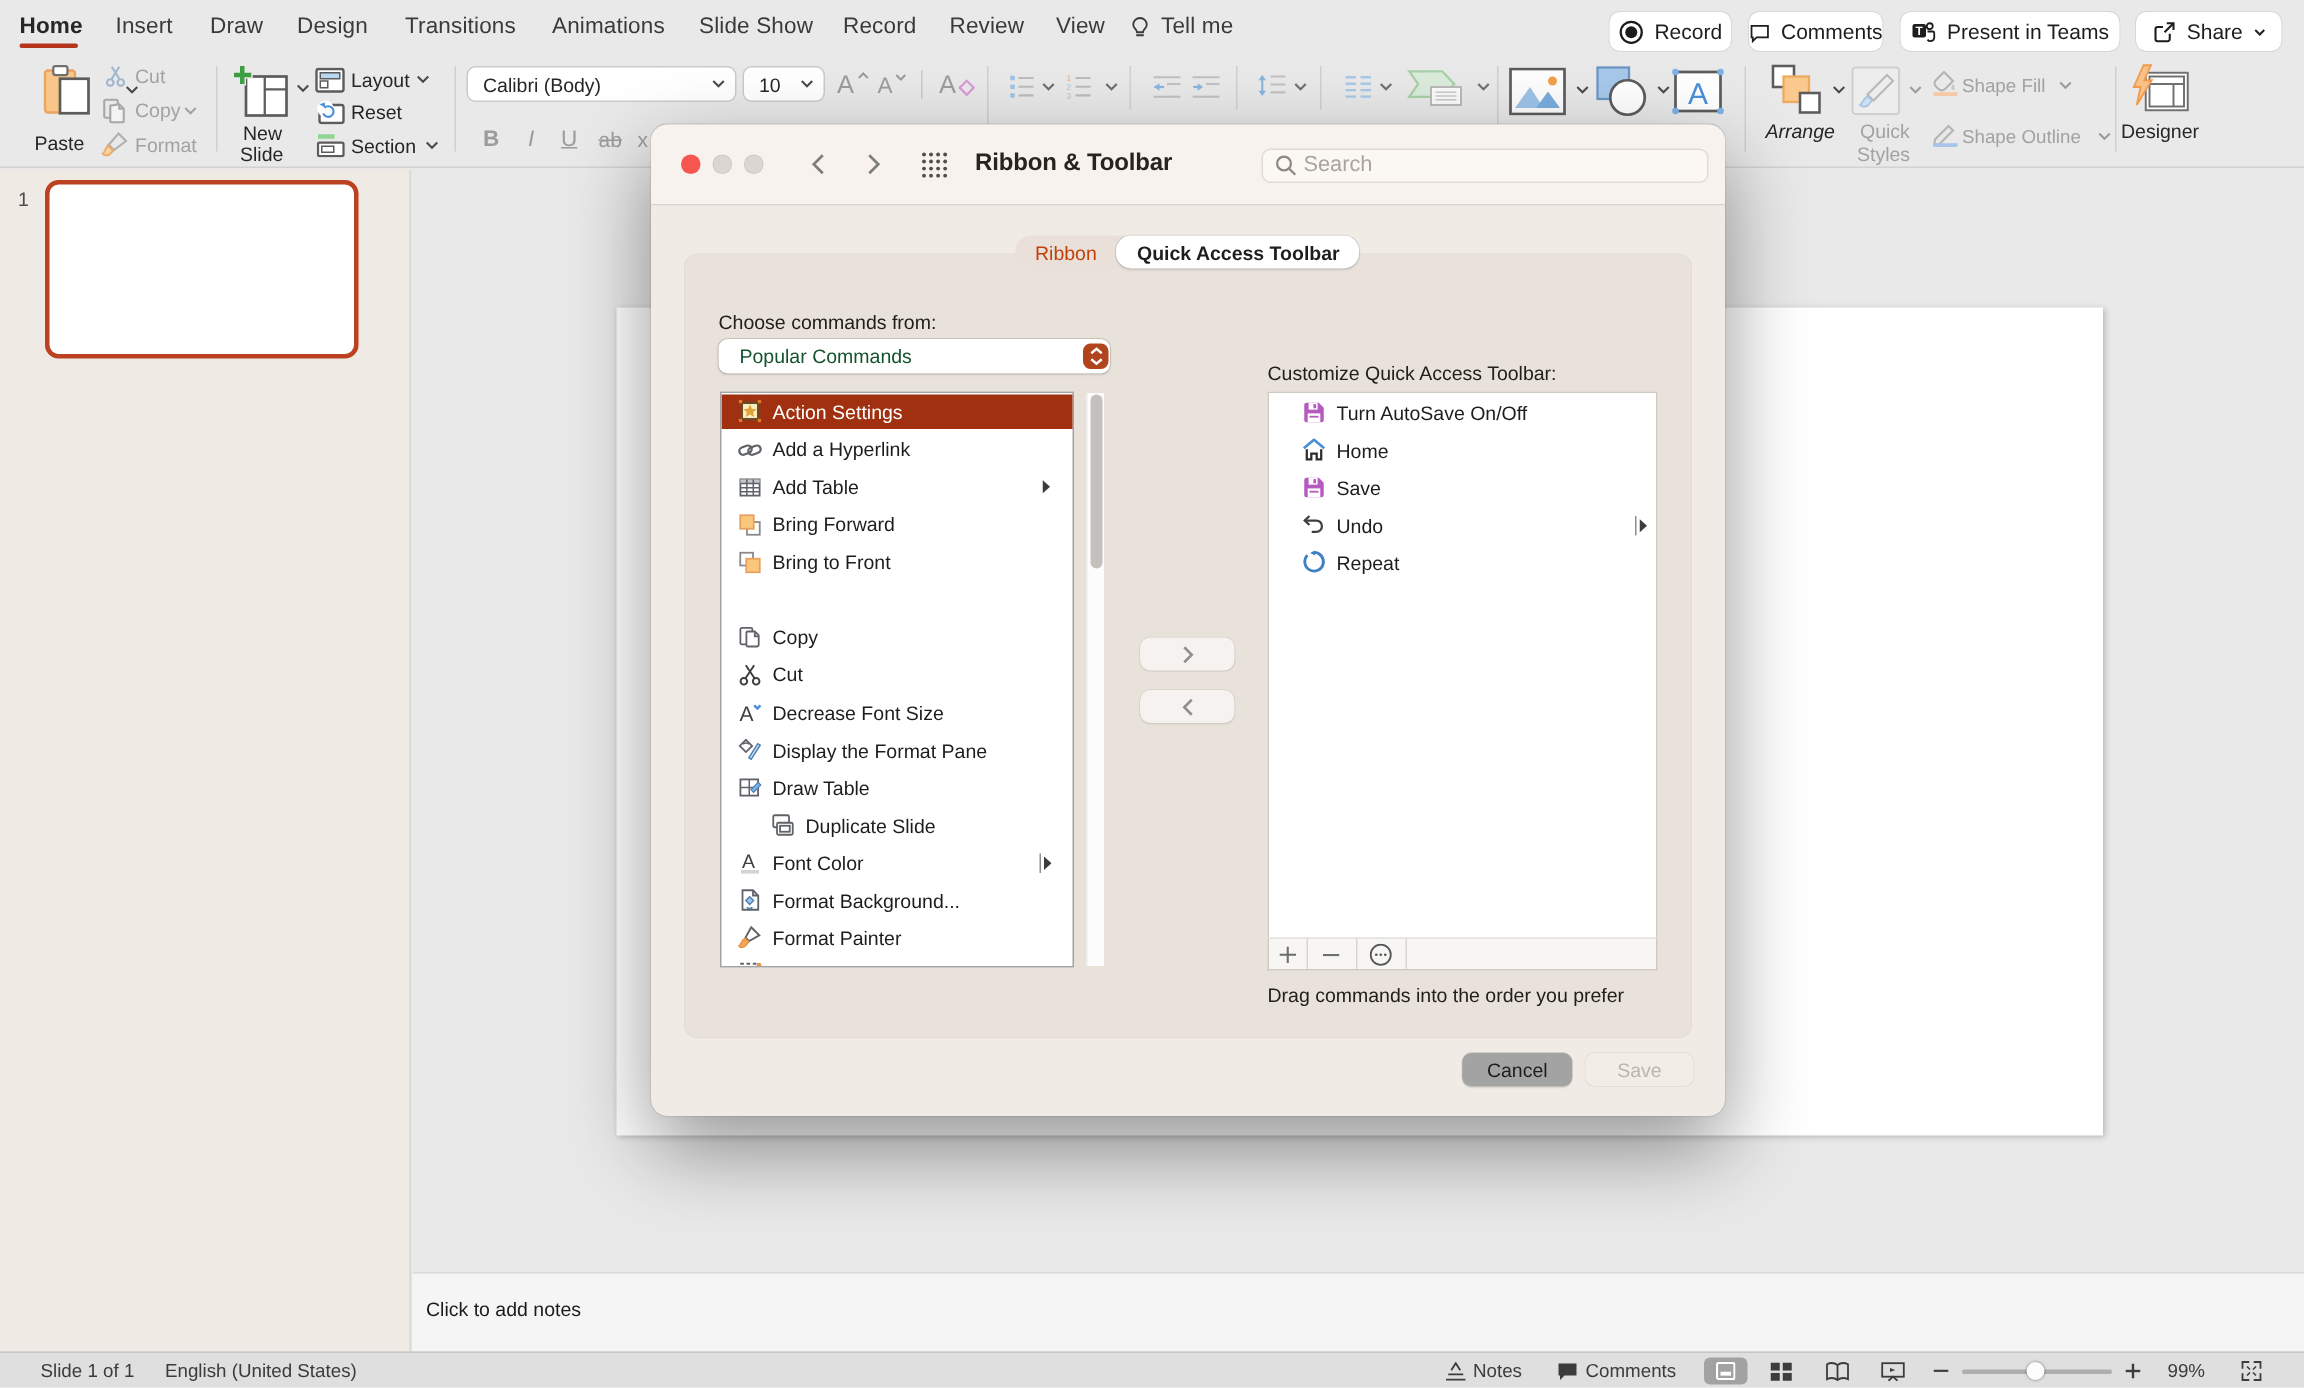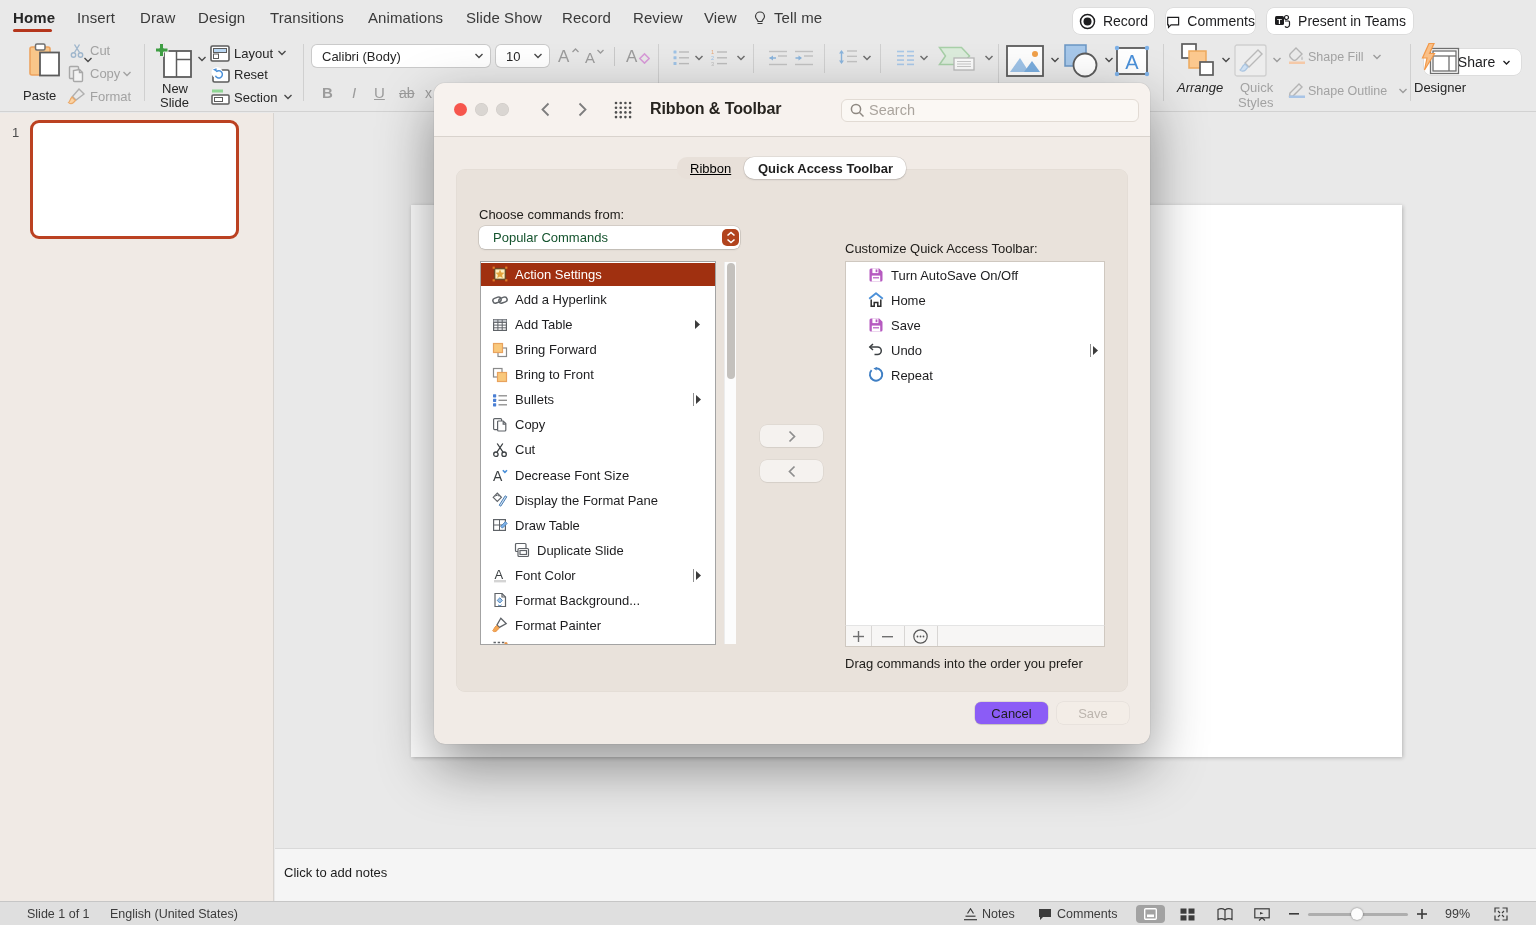--- a/index.html
+++ b/index.html
@@ -86,21 +86,21 @@
       <svg width="17" height="17" viewBox="0 0 17 17" fill="none" stroke="#1d1d1f" stroke-width="1.4">
           <path d="M2 3.5 h13 v9 h-9 l-3 3 v-3 h-1 z"></path>
         </svg>Comments</div>
     <div class="pillbtn" style="left:1267px;width:146px;">
       <svg width="17" height="17" viewBox="0 0 17 17">
           <rect x="1" y="3" width="9" height="9" rx="1.5" fill="#1d1d1f"></rect>
           <text x="5.5" y="10.5" font-size="8" font-weight="bold" fill="#fff" text-anchor="middle">T</text>
           <circle cx="12.5" cy="4.5" r="2" fill="none" stroke="#1d1d1f" stroke-width="1.2"></circle>
           <path d="M11 8 h3.5 a1 1 0 0 1 1 1 v3 a2.5 2.5 0 0 1 -4.5 1.4" fill="none" stroke="#1d1d1f" stroke-width="1.2"></path>
         </svg>Present in Teams</div>
-    <div class="pillbtn" style="left:1424px;width:97px;margin-top:41px;">
+    <div class="pillbtn" style="left:1424px;width:97px;">
       <svg width="17" height="17" viewBox="0 0 17 17" fill="none" stroke="#1d1d1f" stroke-width="1.4">
           <path d="M8 5 H4.5 a1.5 1.5 0 0 0 -1.5 1.5 V 13 a1.5 1.5 0 0 0 1.5 1.5 H 11 a1.5 1.5 0 0 0 1.5 -1.5 V 9.5"></path>
           <path d="M10.5 2.5 H 15 V 7"></path>
           <path d="M15 2.5 L 9 8.5"></path>
         </svg>Share
       <svg width="9" height="9" viewBox="0 0 9 9" fill="none" stroke="#1d1d1f" stroke-width="1.3">
           <path d="M1.5 3 L4.5 6 L7.5 3"></path>
         </svg></div>
 
     <svg style="position:absolute;left:28px;top:43px;" width="35" height="35" viewBox="0 0 35 35">
@@ -475,21 +475,21 @@
   <svg class="abs" style="left:850px;top:103px;" width="15" height="15" viewBox="0 0 15 15" fill="none" stroke="#8e8881" stroke-width="1.5">
       <circle cx="6" cy="6" r="4.6"></circle>
       <line x1="9.5" y1="9.5" x2="13.5" y2="13.5"></line>
     </svg>
   <span class="abs" style="left:869px;top:102px;font-size:14.5px;color:#aaa49d;">Search</span>
 
   <div id="panel"></div>
   <div id="seg">
       <div class="s2"></div>
     </div>
-  <span class="abs" style="left:690px;top:161px;font-size:13px;color:#000000;text-decoration:underline;">Ribbon</span>
+  <span class="abs" style="left:690px;top:161px;font-size:13px;color:#c2410c;">Ribbon</span>
   <span class="abs" style="left:758px;top:161px;font-size:13px;font-weight:600;color:#1e1e1e;">Quick Access Toolbar</span>
 
   <span class="lbl13" style="left:479px; top:207px;">Choose commands from:</span>
   <div id="combo">
       <span style="position:absolute;left:14px;top:4px;font-size:13px;color:#14532d;">Popular Commands</span>
     </div>
   <div id="stepper">
     <svg style="position:absolute;left:3.5px;top:2px;" width="10" height="6" viewBox="0 0 10 6" fill="none" stroke="#fff" stroke-width="1.6">
         <path d="M1.5 4.5 L5 1.5 L8.5 4.5"></path>
       </svg>
@@ -527,35 +527,20 @@
     <div class="row" style="top:75.2px;">
       <svg class="ic" viewBox="0 0 16 16">
           <rect x="6" y="6" width="8.5" height="8.5" fill="#fff" stroke="#8a8a8a" stroke-width="1.2"></rect>
           <rect x="1.5" y="1.5" width="9" height="9" fill="#f9c87c" stroke="#e8a25e" stroke-width="1.2"></rect>
         </svg>Bring Forward</div>
     <div class="row" style="top:100.2px;">
       <svg class="ic" viewBox="0 0 16 16">
           <rect x="1.5" y="1.5" width="8.5" height="8.5" fill="#fff" stroke="#8a8a8a" stroke-width="1.2"></rect>
           <rect x="5.5" y="5.5" width="9" height="9" fill="#f9c87c" stroke="#e8a25e" stroke-width="1.2"></rect>
         </svg>Bring to Front</div>
-    <div class="row" style="top:125.3px;">
-      <svg class="ic" viewBox="0 0 16 16">
-          <g fill="#4a7fd4">
-            <rect x="1" y="2.2" width="3.2" height="3.2" rx="0.6"></rect>
-            <rect x="1" y="6.7" width="3.2" height="3.2" rx="0.6"></rect>
-            <rect x="1" y="11.2" width="3.2" height="3.2" rx="0.6"></rect>
-          </g>
-          <g stroke="#8a8a8a" stroke-width="1.3">
-            <line x1="6.5" y1="3.8" x2="15" y2="3.8"></line>
-            <line x1="6.5" y1="8.3" x2="15" y2="8.3"></line>
-            <line x1="6.5" y1="12.8" x2="15" y2="12.8"></line>
-          </g>
-        </svg>Bullets<div class="abs" style="right:21px;width:1px;height:13px;background:#8e8e8e;"></div><svg class="abs" style="right:14px;" width="5" height="9" viewBox="0 0 5 9">
-          <path d="M0 0 L5 4.5 L0 9 Z" fill="#3c3c3c"></path>
-        </svg></div>
     <div class="row" style="top:150.4px;">
       <svg class="ic" viewBox="0 0 16 16" fill="#fff" stroke="#5f6368" stroke-width="1.2">
           <rect x="1.6" y="1.6" width="8" height="11" rx="1"></rect>
           <path d="M5.6 4.6 v8.4 a1 1 0 0 0 1 1 h6.2 a1 1 0 0 0 1 -1 v-6.4 l-2.6 -2.6 h-4.6 a1 1 0 0 0 -1 0.6 z"></path>
           <path d="M11.2 4.6 v2.6 h2.6" fill="none"></path>
         </svg>Copy</div>
     <div class="row" style="top:175.4px;">
       <svg class="ic" viewBox="0 0 16 16" fill="none" stroke="#3c4043" stroke-width="1.3">
           <path d="M10.8 1.5 L5 10.2 M5.2 1.5 L11 10.2"></path>
           <circle cx="3.9" cy="12.2" r="2.2"></circle>
@@ -672,16 +657,16 @@
       <svg width="8" height="13" viewBox="0 0 8 13" fill="none" stroke="#8e8e8e" stroke-width="1.7">
         <path d="M1.5 1.5 L6.5 6.5 L1.5 11.5"></path>
       </svg>
     </div>
   <div class="btnmove" style="top:460px;">
       <svg width="8" height="13" viewBox="0 0 8 13" fill="none" stroke="#8e8e8e" stroke-width="1.7">
         <path d="M6.5 1.5 L1.5 6.5 L6.5 11.5"></path>
       </svg>
     </div>
 
-  <div class="macbtn" style="left:975px; width:73px; background:#8b5cf6; box-shadow:0 0 0 0.5px rgba(0,0,0,0.16), 0 1px 1px rgba(0,0,0,0.10); color:#1d1d1f;">Cancel</div>
+  <div class="macbtn" style="left:975px; width:73px; background:#a3a3a3; box-shadow:0 0 0 0.5px rgba(0,0,0,0.16), 0 1px 1px rgba(0,0,0,0.10); color:#1d1d1f;">Cancel</div>
   <div class="macbtn" style="left:1057px; width:72px; background:#f3ede7; box-shadow:0 0 0 0.5px rgba(0,0,0,0.07); color:#bcb5ae;">Save</div>
 
 </div>
 
 </body></html>

